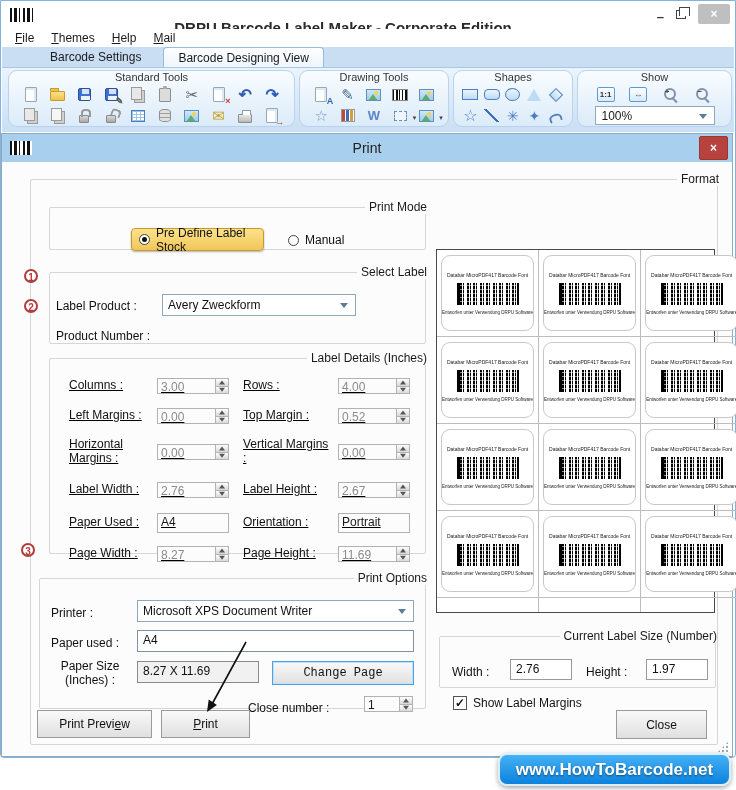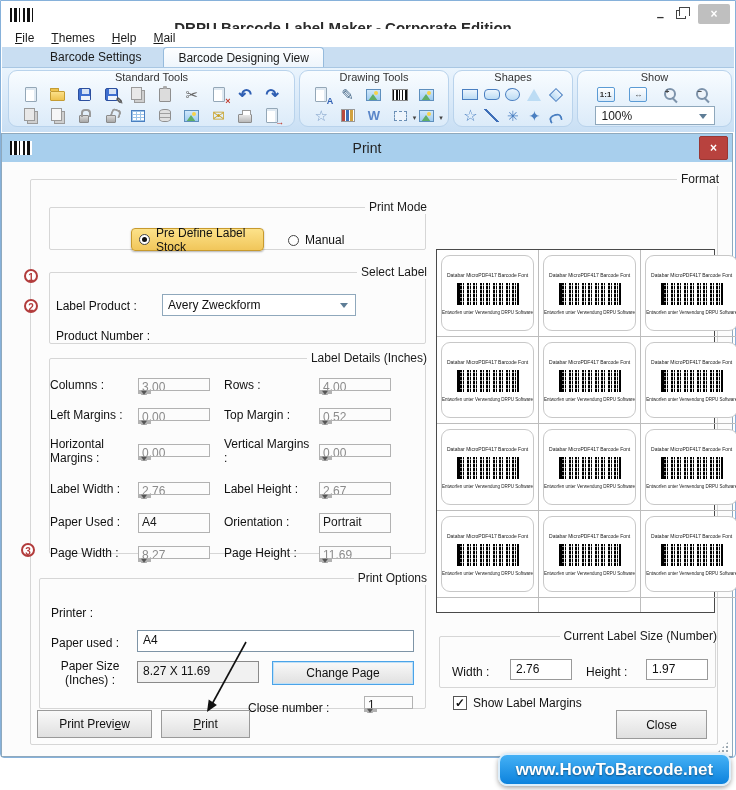--- a/index.html
+++ b/index.html
@@ -110,24 +110,24 @@
   .radio-plain { position:absolute; left:238px; top:19px; display:flex; align-items:center; gap:6px; font-size:12px; color:#111; }
   .radio { display:inline-block; width:11px; height:11px; border:1px solid #444; border-radius:50%; background:#fff; position:relative; flex:0 0 auto; }
   .radio.checked::after { content:''; position:absolute; inset:2px; border-radius:50%; background:#111; }
 
   .sl-fs { left:18px; top:79px; width:377px; height:79px; }
   .flabel { position:absolute; font-size:12px; color:#111; white-space:nowrap; }
   .combo { position:absolute; background:#fff; border:1px solid #8fa8bc; font-size:12px; color:#111;
     display:flex; align-items:center; padding:0 20px 0 5px; height:22px; overflow:hidden; white-space:nowrap; }
 
   .ld-fs { left:18px; top:165px; width:377px; height:203px; }
-  .ld-grid { position:absolute; left:0; top:6px; display:grid;
-    grid-template-columns:88px 86px 95px 80px; grid-template-rows:30px 30px 42px 34px 32px 30px; align-items:center; }
+  .ld-grid { position:absolute; left:19px; top:6px; display:grid;
+    grid-template-columns:88px 86px 95px 80px; grid-template-rows:30px 30px 42px 34px 32px 30px; align-items:center;text-decoration:underline; }
   .ld-label { font-size:12px; color:#111; line-height:1.15; padding-right:4px; }
-  .spinfield { display:flex; width:72px; height:16px;flex-direction:column; }
+  .spinfield { display:flex; width:72px; height:16px; }
   .sf-val { flex:1; border:1px solid #b2b2b2; background:#fcfcfc; font-size:12px; padding:1px 3px;
     overflow:hidden; white-space:nowrap; color:#8b8b8b; }
   .sf-val.dark { color:#1a1a1a; }
   .sf-spin { width:13px; display:flex; flex-direction:column; }
   .sf-btn { flex:1; background:linear-gradient(#fefefe,#d9d9d9); border:1px solid #b2b2b2; border-left:none; position:relative; }
   .sf-btn.up { border-bottom:none; }
   .sf-btn.up::after { content:''; position:absolute; left:50%; top:50%; transform:translate(-50%,-40%);
     border-left:3px solid transparent; border-right:3px solid transparent; border-bottom:4px solid #555; }
   .sf-btn.dn::after { content:''; position:absolute; left:50%; top:50%; transform:translate(-50%,-55%);
     border-left:3px solid transparent; border-right:3px solid transparent; border-top:4px solid #555; }
@@ -520,29 +520,32 @@
                     <span class="sf-btn dn"></span>
                   </span>
                 </div>
               </div>
             </div>
         </fieldset>
 
         <fieldset class="fs po-fs">
           <legend>Print Options</legend>
           <span class="flabel" style="left:11px; top:21px;">Printer :</span>
+          <div class="combo" style="left:97px; top:15px; width:277px;">
+            <span>Microsoft XPS Document Writer</span>
+          </div>
           <span class="flabel" style="left:11px; top:51px;">Paper used :</span>
           <div class="tb" style="left:97px; top:45px; width:277px; height:22px;">
             <span>A4</span>
           </div>
           <span class="flabel" style="left:9px; top:74px; width:82px; white-space:normal; text-align:center;">Paper Size (Inches) :</span>
           <div class="tb sunken" style="left:97px; top:76px; width:122px; height:22px;">
             <span>8.27 X 11.69</span>
           </div>
-          <button class="btn blue-border" style="left:232px; top:76px; width:142px; height:24px;">Change Page</button>
+          <button class="btn blue-border" style="left:232px; top:76px; width:142px; height:24px;font-family:Liberation Mono, monospace;">Change Page</button>
           <span class="flabel" style="left:208px; top:116px;">Close number :</span>
           <div class="spinfield" style="position:absolute; left:324px; top:111px; width:49px;">
             <span class="sf-val dark">1</span>
             <span class="sf-spin">
                 <span class="sf-btn up"></span>
                 <span class="sf-btn dn"></span>
               </span>
           </div>
         </fieldset>
       </fieldset>

